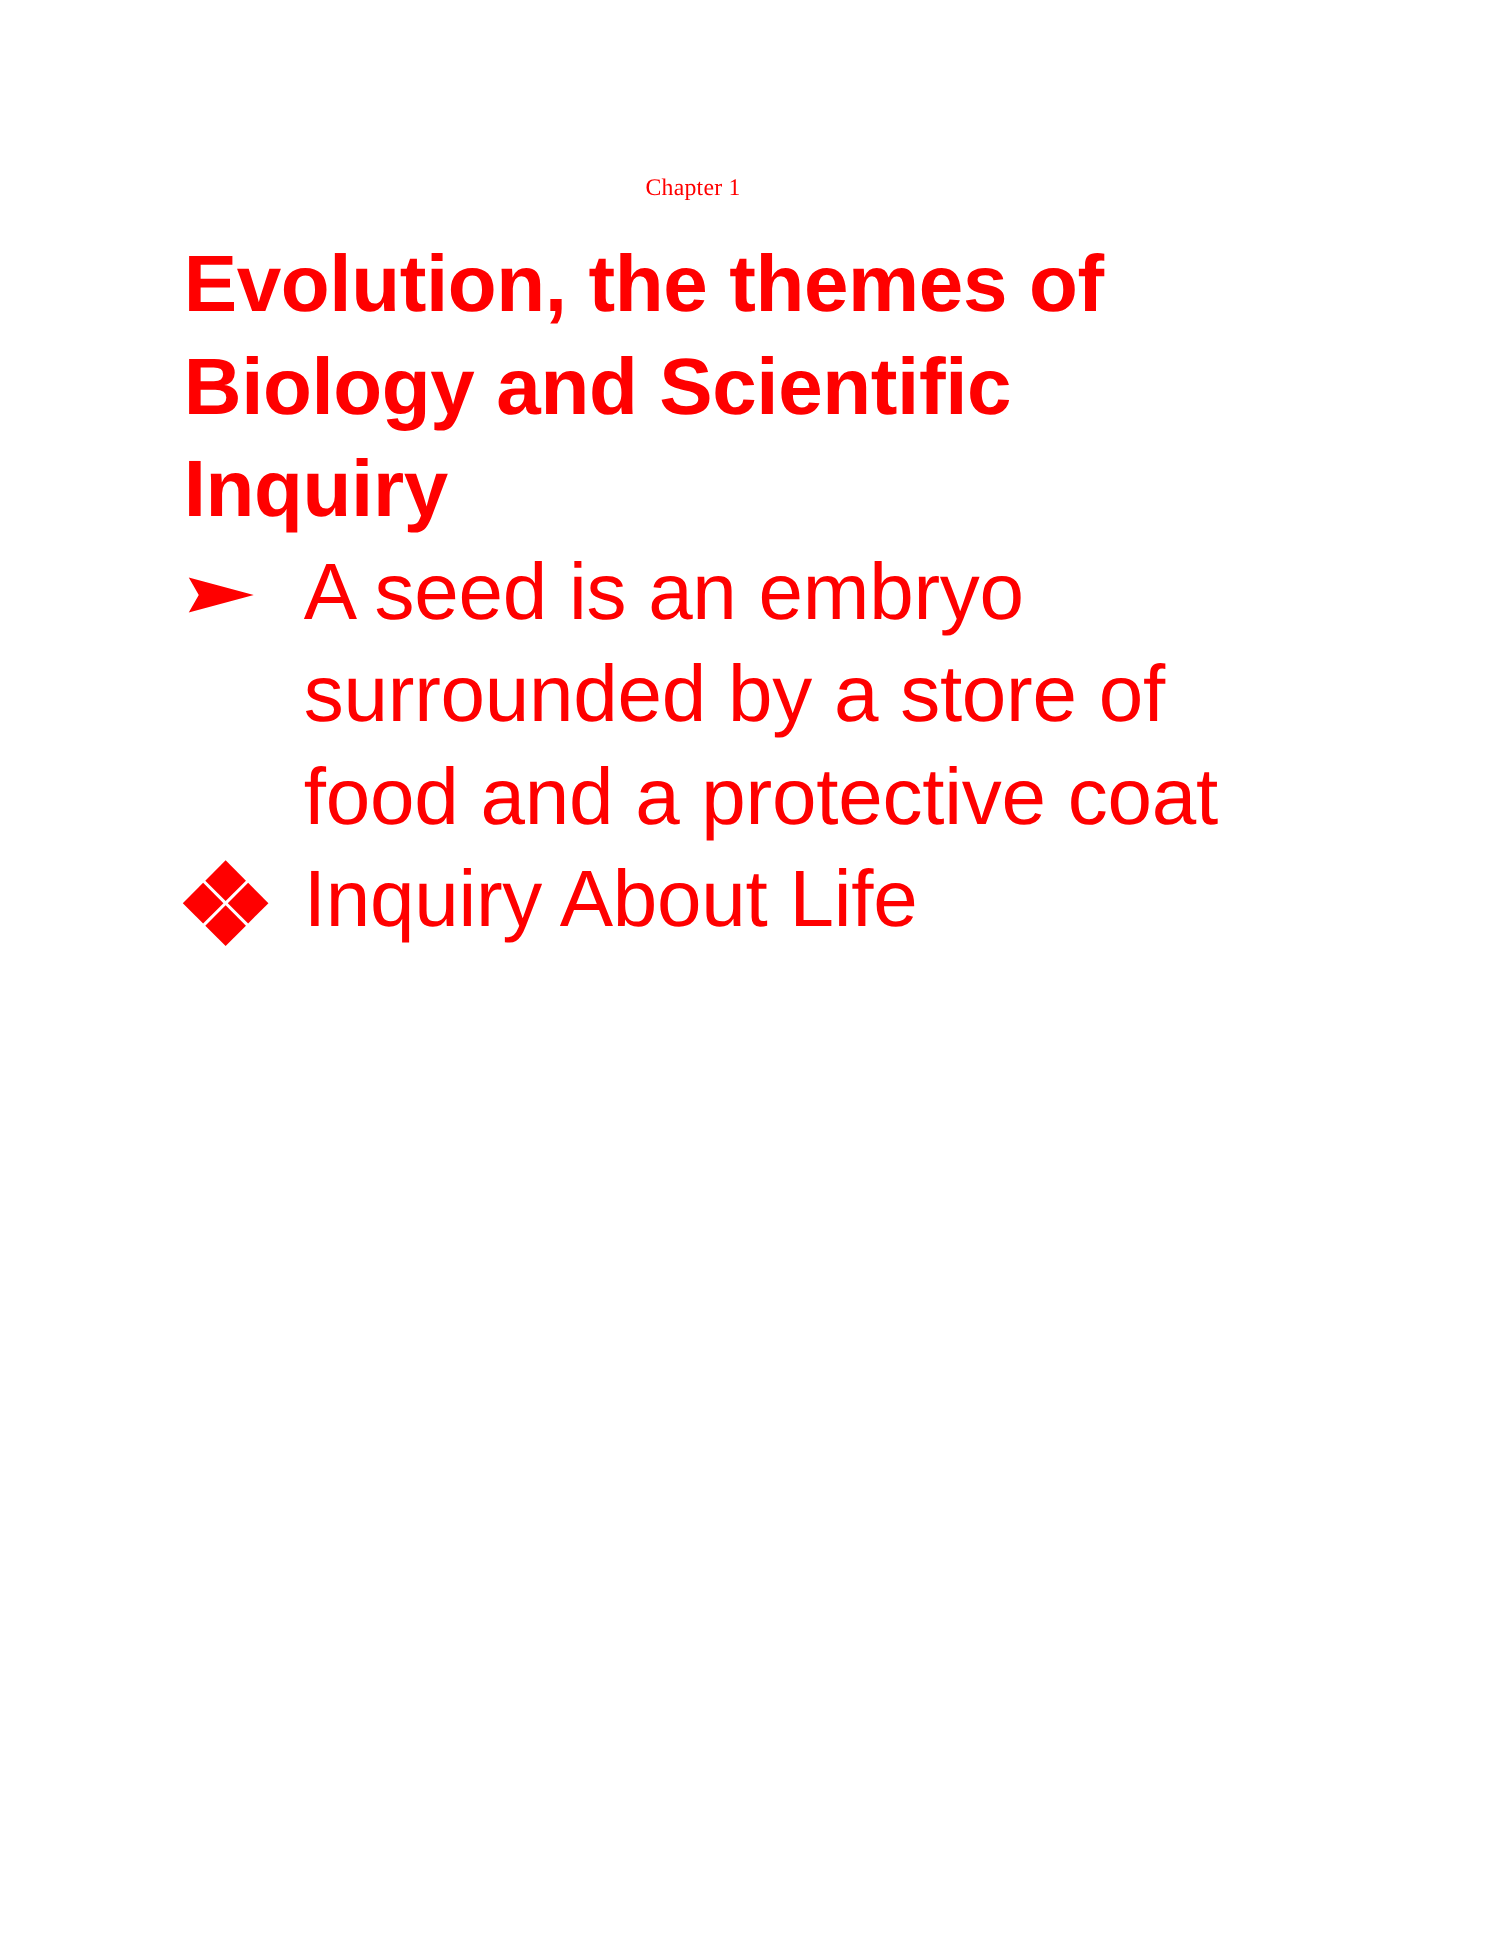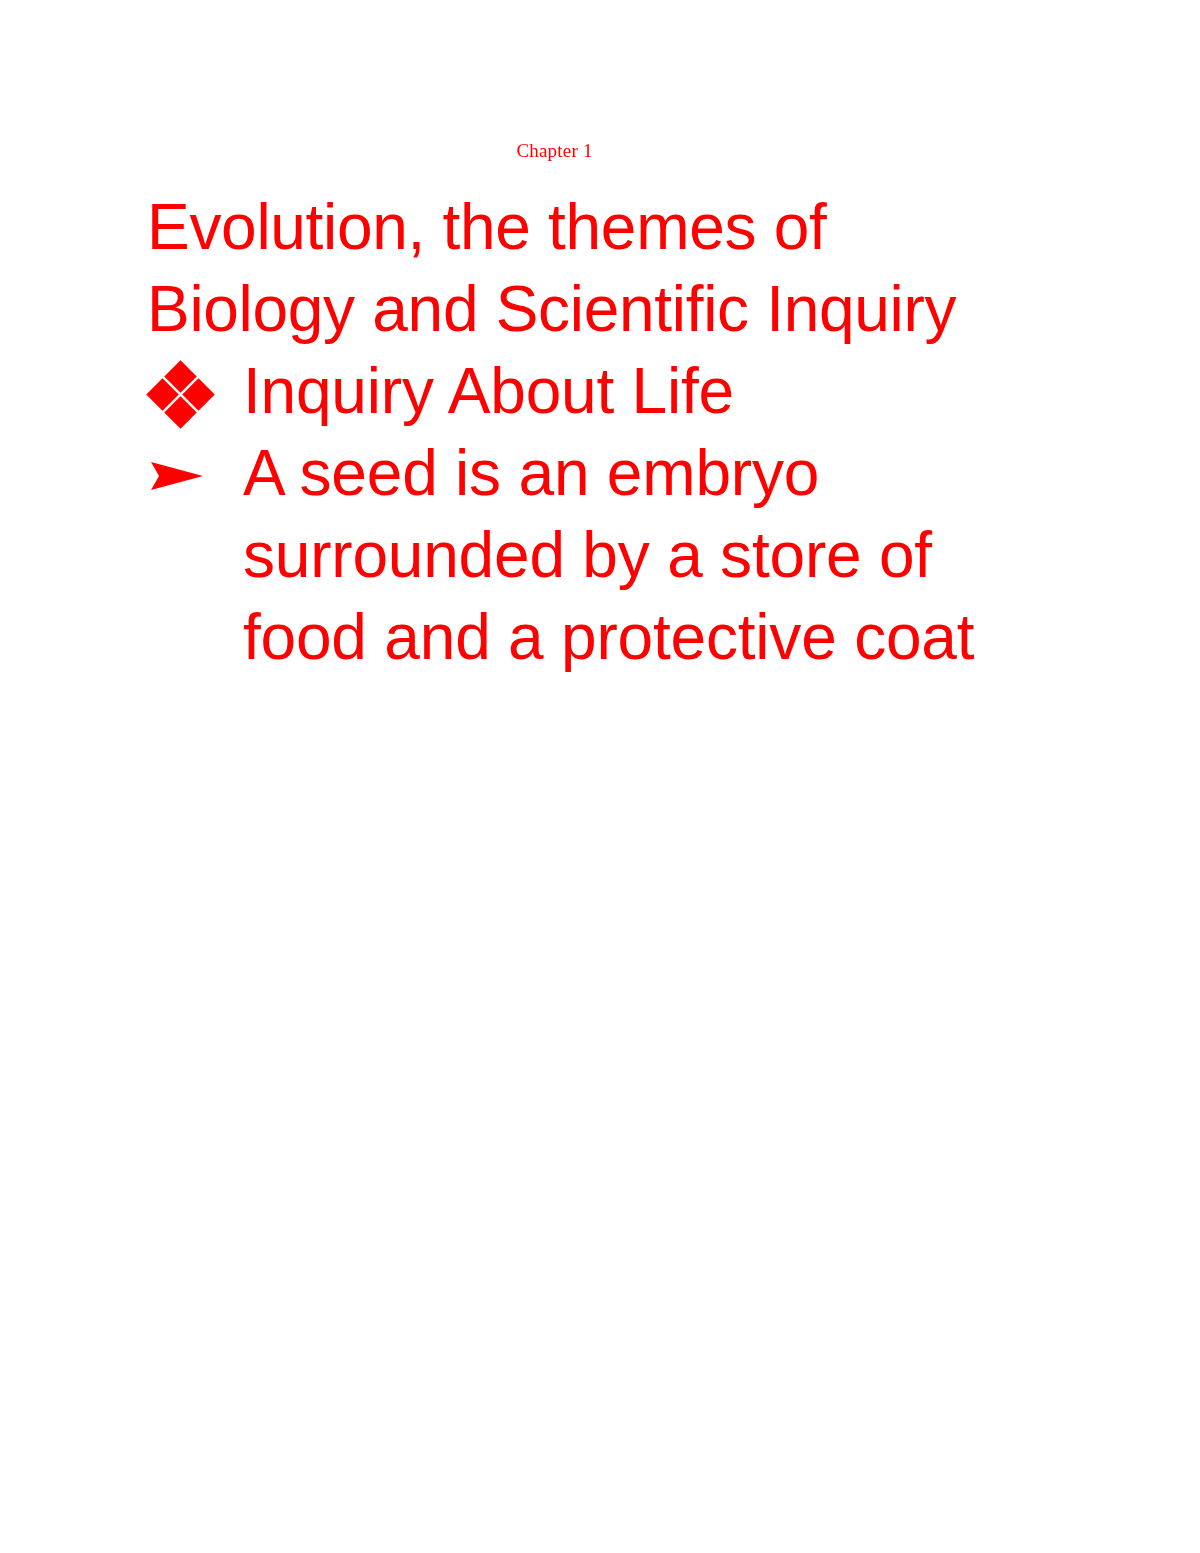--- a/index.html
+++ b/index.html
@@ -48,21 +48,21 @@
     font-size: 64px;
     line-height: 82px;
     font-weight: 400;
     letter-spacing: -0.2px;
   }
 
   .doc-title {
     margin: 0;
     font-size: 64px;
     line-height: 82px;
-    font-weight: 400;
+    font-weight: 700;
     color: #ff0000;
     letter-spacing: -0.3px;
   }
 
   .bullet-para {
     margin: 0;
     padding-left: 96px;
     text-indent: -96px;
   }
 
@@ -122,28 +122,28 @@
 
   <div class="body-block">
 
     <h1 class="doc-title">
       <span>Evolution, the themes of</span>
       <span>Biology and Scientific</span>
       <span>Inquiry</span>
     </h1>
 
     <p class="bullet-para">
-      <span class="marker-diamond">
-        <i class="d-top"></i><i class="d-left"></i><i class="d-right"></i><i class="d-bottom"></i>
-      </span><span>Inquiry About Life</span>
-    </p>
-
-    <p class="bullet-para">
       <span class="marker-arrow">
         <svg width="56" height="34" viewBox="0 0 56 34" aria-hidden="true">
           <path d="M2 3 L54 17 L2 31 L10 17 Z" fill="#ff0000"></path>
         </svg>
       </span><span>A seed is an embryo surrounded by a store of food and a protective coat</span>
     </p>
 
+    <p class="bullet-para">
+      <span class="marker-diamond">
+        <i class="d-top"></i><i class="d-left"></i><i class="d-right"></i><i class="d-bottom"></i>
+      </span><span>Inquiry About Life</span>
+    </p>
+
 
   </div>
 </div>
 
 </body></html>

